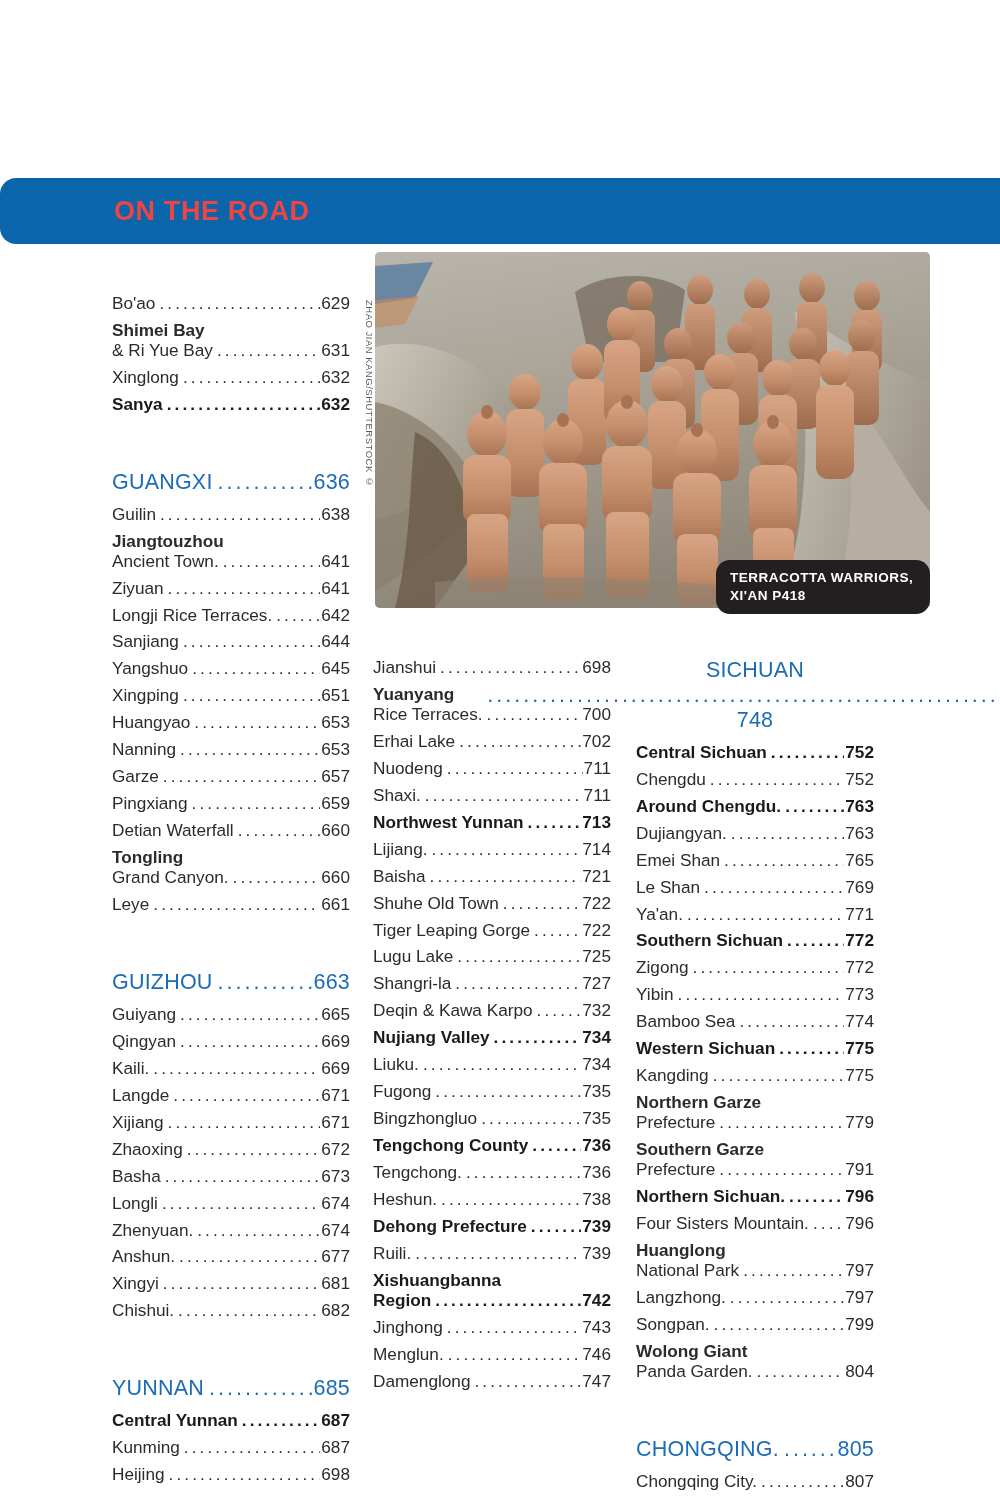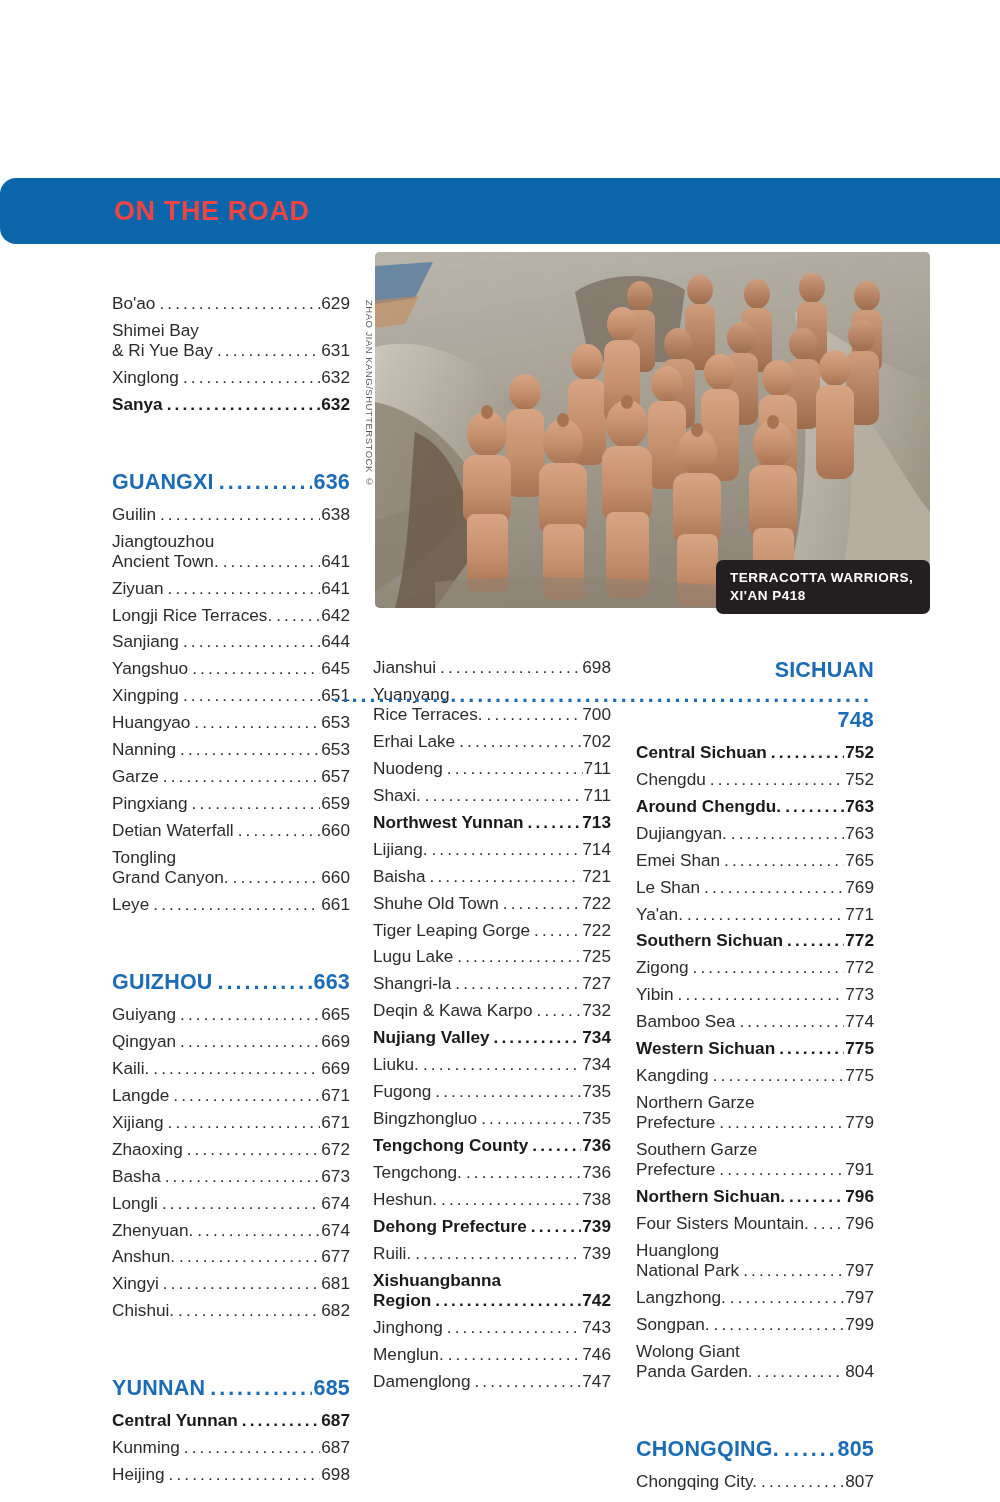--- a/index.html
+++ b/index.html
@@ -68,21 +68,21 @@
     white-space: nowrap;
   }
 
   .photo-caption {
     position: absolute;
     left: 716px;
     top: 560px;
     width: 214px;
     box-sizing: border-box;
     background: #231f20;
-    border-radius: 7px;
+    border-radius: 14px;
     padding: 9px 12px 10px 14px;
     color: #ffffff;
     font-size: 13.5px;
     font-weight: bold;
     line-height: 1.30;
     letter-spacing: 0.5px;
   }
 
   
   .col {
@@ -125,35 +125,37 @@
   }
 
   
   .entry.wrap {
     display: block;
     margin-bottom: 7px;
   }
   .entry.wrap .label-top {
     display: block;
     white-space: nowrap;
+    font-weight: bold;
   }
   .entry.wrap .row2 {
     display: flex;
     align-items: center;
     width: 100%;
   }
 
   
   .entry.section {
     font-size: 21.5px;
-    font-weight: bold;
+    font-weight: normal;
     color: #1b6cb5;
     letter-spacing: 0.2px;
     margin-top: 26px;
     margin-bottom: 10px;
+    align-items: center;
   }
   .entry.section .leader {
     color: #1b6cb5;
     letter-spacing: 3px;
     font-size: 21.5px;
     margin: 0 2px 0 5px;
   }
   .entry.section.first { margin-top: 0; flex-direction: column; }
 
   

